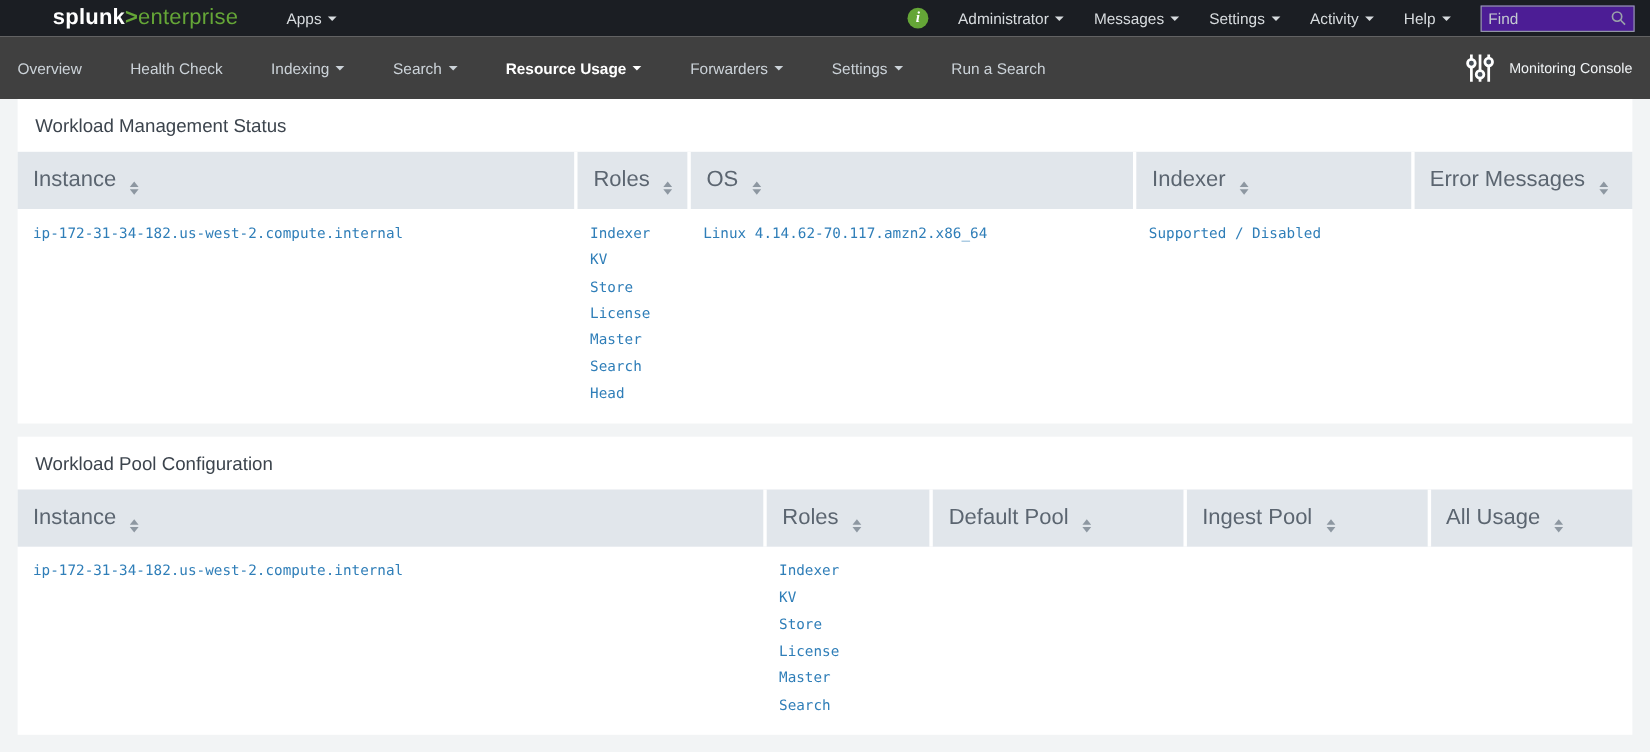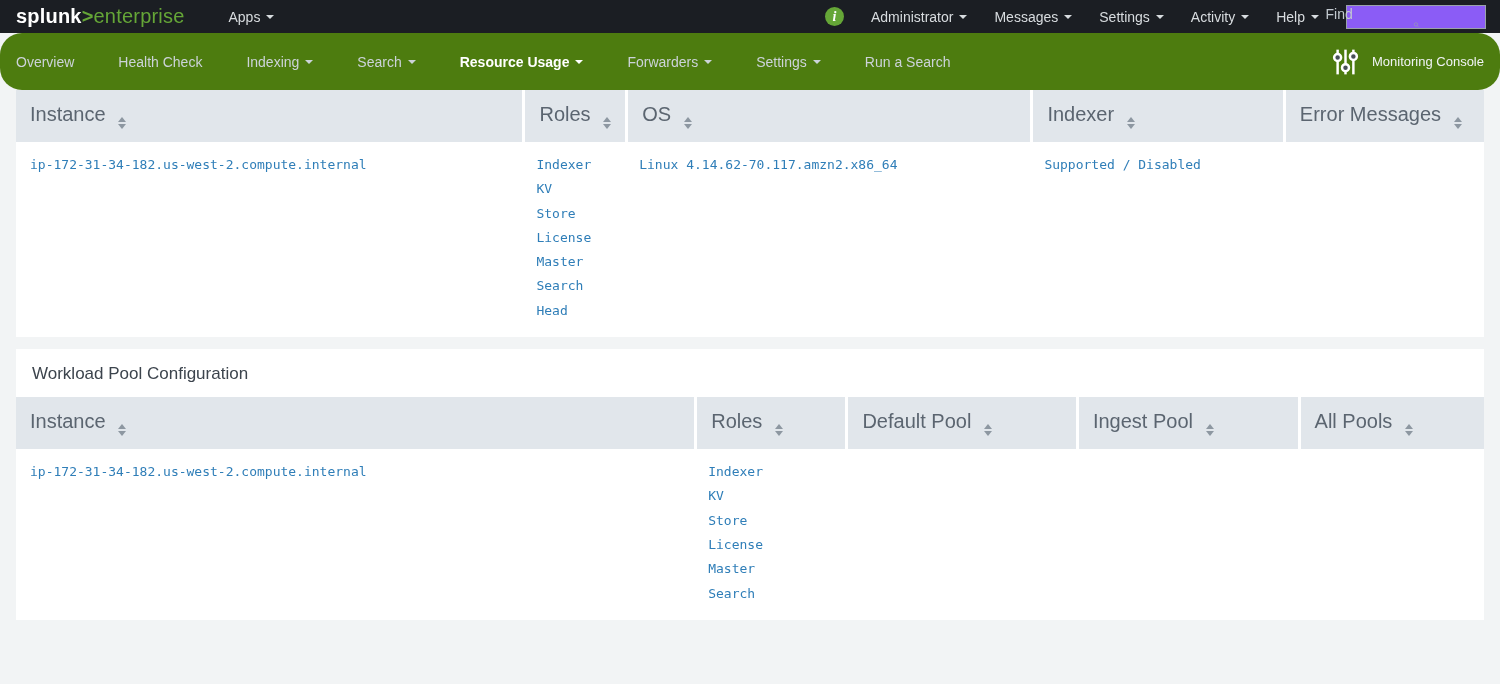--- a/index.html
+++ b/index.html
@@ -11,20 +11,21 @@
   }
 
   
   .topbar {
     height: 33px;
     background: #1b1e23;
     display: flex;
     align-items: center;
     color: #d8dcdf;
     font-size: 14px;
+    padding-left: 32px;
   }
   .logo { margin-left: 16px; font-size: 20px; letter-spacing: 0.2px; cursor: pointer; white-space: nowrap; }
   .logo .brand { color: #ffffff; font-weight: bold; }
   .logo .gt { color: #65a637; font-weight: bold; }
   .logo .prod { color: #65a637; font-weight: normal; }
   .apps-menu { margin-left: 44px; display: flex; align-items: center; cursor: pointer; }
   .caret {
     display: inline-block; margin-left: 6px;
     width: 0; height: 0;
     border-left: 4px solid transparent;
@@ -38,42 +39,40 @@
     background: #65a637; color: #fff;
     font-family: "Liberation Serif", serif; font-style: italic; font-weight: bold;
     font-size: 14px; line-height: 19px; text-align: center;
     cursor: pointer;
   }
   .tb-menu { display: flex; align-items: center; cursor: pointer; white-space: nowrap; justify-content: flex-end; }
   .find-box {
     display: flex; align-items: center;
     width: 140px; height: 24px;
     border: 1px solid #9aa2aa;
-    background: #8b5cf6;
+    background: #4c1d95;
     padding: 0 6px;
-    flex-direction: column;
   }
   .find-box input {
     flex: 1; min-width: 0;
     background: transparent; border: none; outline: none;
     color: #d8dcdf; font-size: 14px;
     font-family: "Liberation Sans", sans-serif;
   }
   .find-box input::placeholder { color: #c3cad0; opacity: 1; }
 
   
   .appnav {
     height: 57px;
-    background: #4d7c0f;
+    background: #404040;
     display: flex;
     align-items: center;
     padding: 0 16px;
     font-size: 14px;
     color: #ccd3d9;
-    border-radius: 22px;
   }
   .nav-item { margin-right: 44px; display: flex; align-items: center; cursor: pointer; white-space: nowrap; }
   .nav-item.active { color: #ffffff; font-weight: bold; }
   .console { margin-left: auto; display: flex; align-items: center; gap: 13px; color: #f0f3f5; font-size: 13px; white-space: nowrap; }
 
   
   .page { padding: 0 16px; }
   .page-title {
     font-size: 26px;
     font-weight: 600;
@@ -207,20 +206,21 @@
       <circle cx="12" cy="18" r="3.1" fill="#474f58" stroke="#ffffff" stroke-width="2.2"></circle>
       <circle cx="19" cy="8" r="3.1" fill="#474f58" stroke="#ffffff" stroke-width="2.2"></circle>
     </svg>
     <span>Monitoring Console</span>
   </div>
 </div>
 
 <div class="page">
 
   <div class="panel">
+    <div class="panel-heading">Workload Management Status</div>
     <table>
       <colgroup>
         <col style="width:34.5%">
           <col style="width:7%">
           <col style="width:27.6%">
           <col style="width:17.2%">
           <col style="width:13.7%">
       </colgroup>
       <thead>
         <tr>
@@ -315,21 +315,21 @@
               </span>
           </th>
           <th>
             <span>Ingest Pool</span>
             <span class="sort-icon">
                 <span class="tri-up"></span>
                 <span class="tri-down"></span>
               </span>
           </th>
           <th>
-            <span>All Pools</span>
+            <span>All Usage</span>
             <span class="sort-icon">
                 <span class="tri-up"></span>
                 <span class="tri-down"></span>
               </span>
           </th>
         </tr>
       </thead>
       <tbody>
         <tr>
           <td>ip-172-31-34-182.us-west-2.compute.internal</td>

